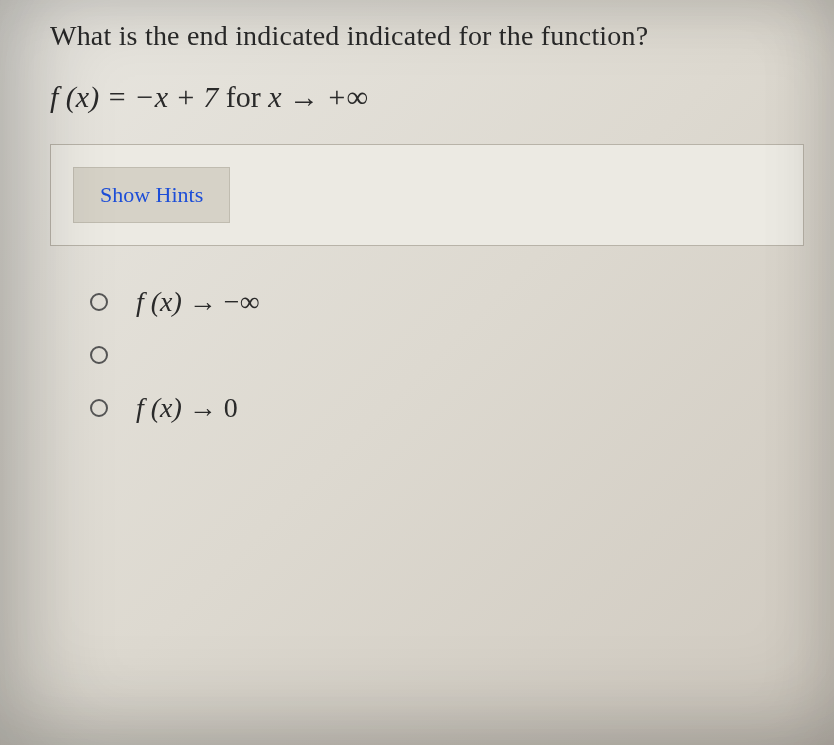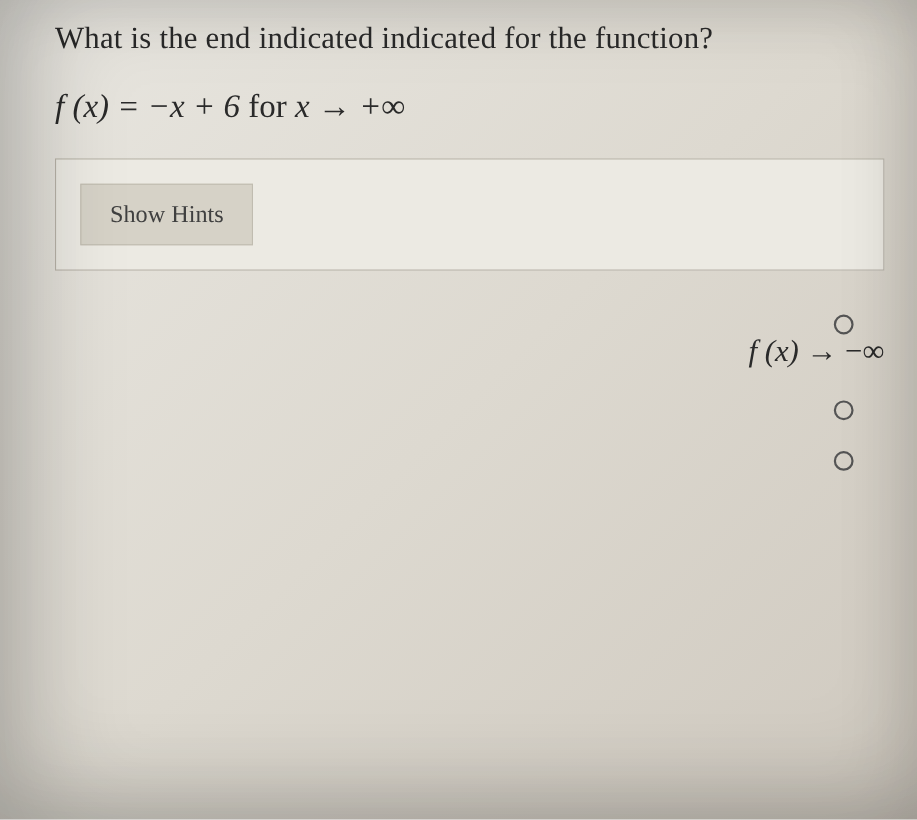--- a/index.html
+++ b/index.html
@@ -44,33 +44,32 @@
       padding: 22px;
       margin-bottom: 40px;
       width: 100%;
     }
     .show-hints-btn {
       background: #d6d2c7;
       border: 1px solid #c0bcb0;
       padding: 14px 26px;
       font-size: 22px;
       font-family: Georgia, 'Times New Roman', serif;
-      color: #404040;
+      color: #1d4ed8;
       cursor: pointer;
       display: inline-block;
     }
     .options {
       padding-left: 40px;
     }
     .option-row {
       display: flex;
-      align-items: flex-end;
+      align-items: center;
       margin-bottom: 28px;
       cursor: pointer;
-      flex-direction: column;
     }
     .radio-circle {
       width: 18px;
       height: 18px;
       border: 2px solid #555;
       border-radius: 50%;
       margin-right: 28px;
       flex-shrink: 0;
       background: transparent;
     }
@@ -82,21 +81,21 @@
     .option-math .num {
       font-style: normal;
     }
   </style>
 </head>
 <body>
 
 <div class="question-title">What is the end indicated indicated for the function?</div>
 
 <div class="equation">
-  <span>f (x)</span><span class="num"> = </span><span class="num">−x + 6</span><span class="for-text"> for </span><span>x → +∞</span>
+  <span>f (x)</span><span class="num"> = </span><span class="num">−x + 7</span><span class="for-text"> for </span><span>x → +∞</span>
 </div>
 
 <div class="hints-container">
   <button class="show-hints-btn">Show Hints</button>
 </div>
 
 <div class="options">
 
   <label class="option-row">
     <span class="radio-circle"></span>
@@ -105,17 +104,20 @@
     </span>
   </label>
 
 
   <label class="option-row">
     <span class="radio-circle"></span>
   </label>
 
   <label class="option-row">
     <span class="radio-circle"></span>
+    <span class="option-math">
+      <span>f (x)</span><span class="num"> → </span><span class="num">0</span>
+    </span>
   </label>
 
 </div>
 
 <div class="vignette"></div>
 
 </body></html>

